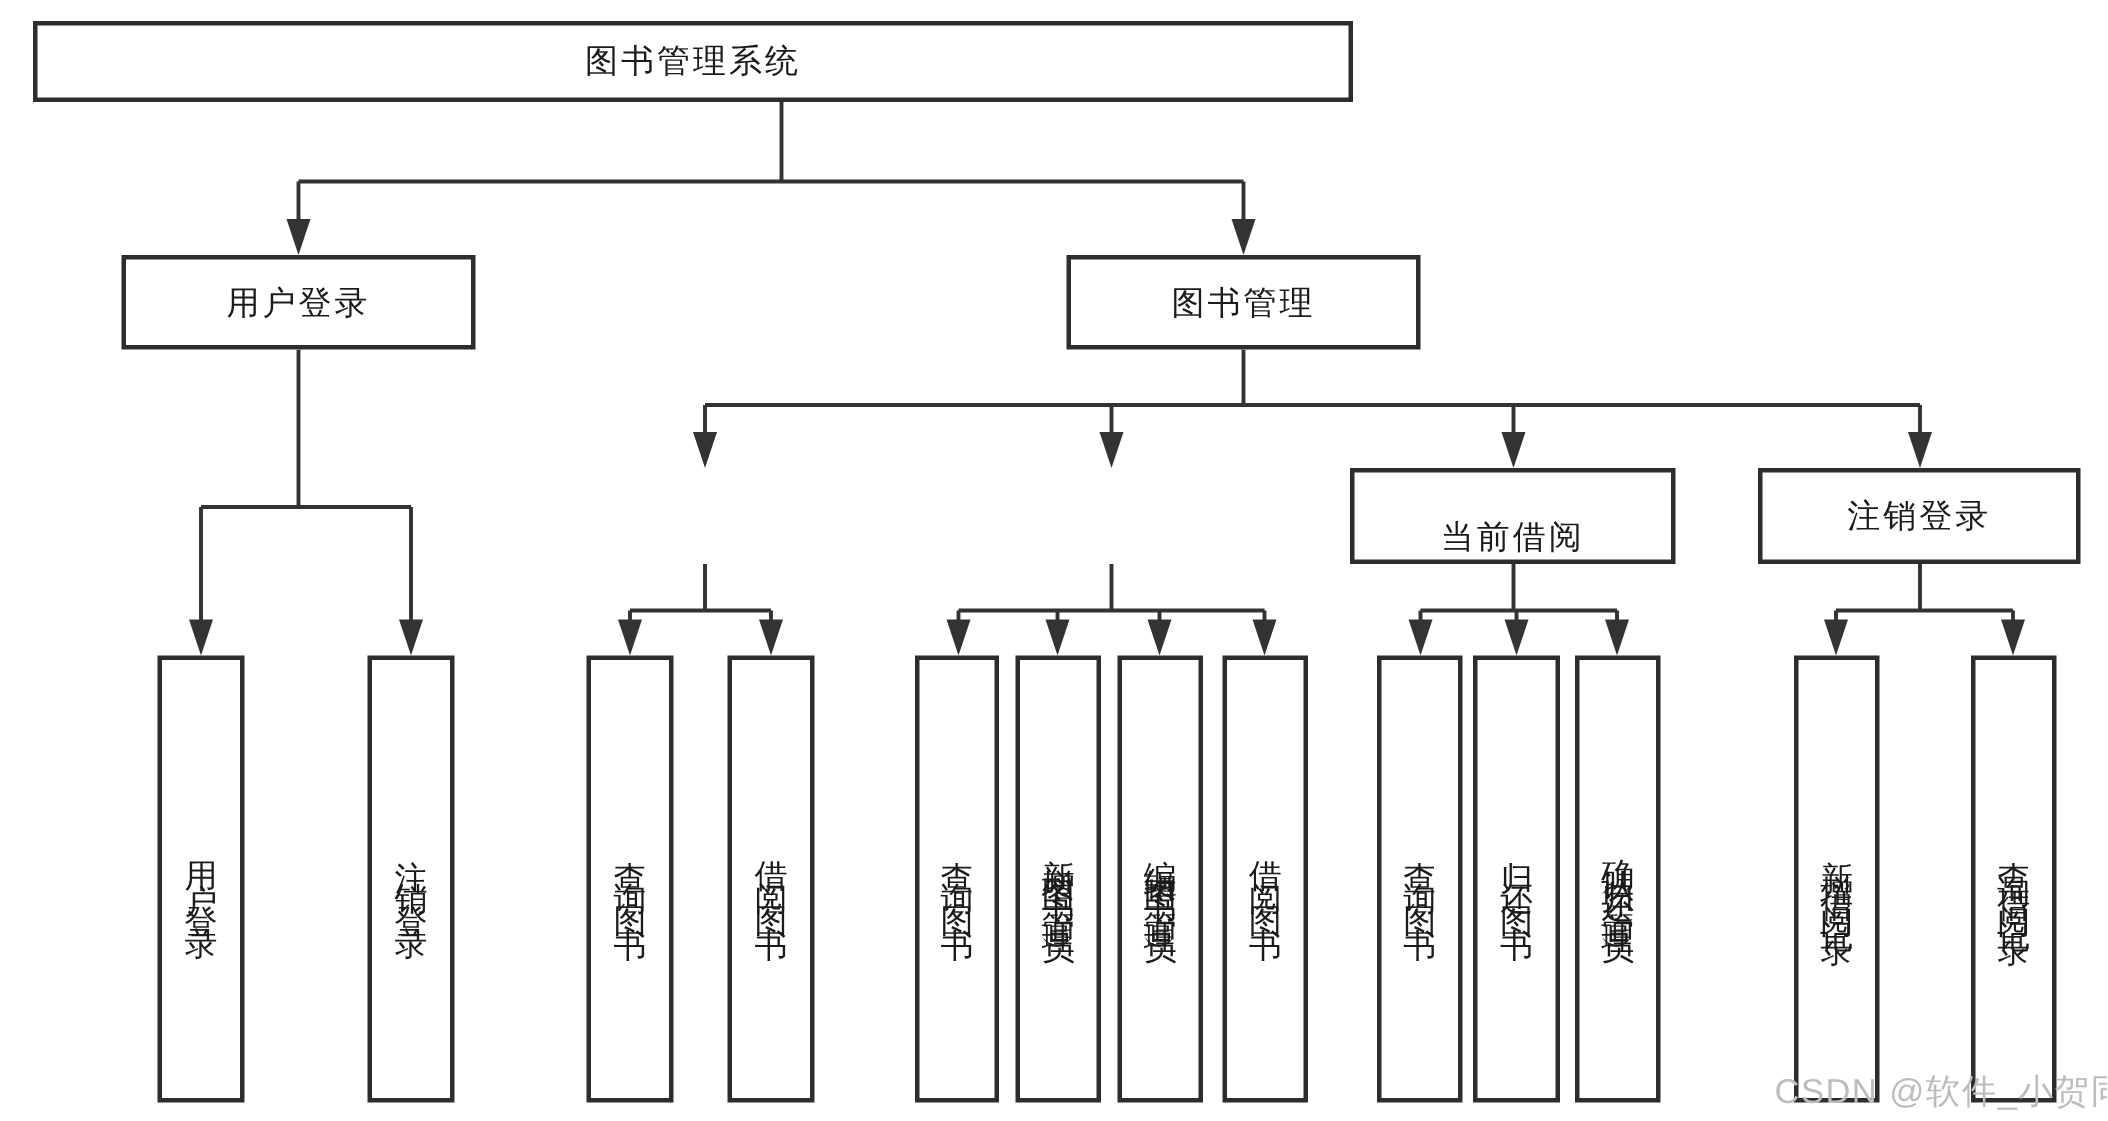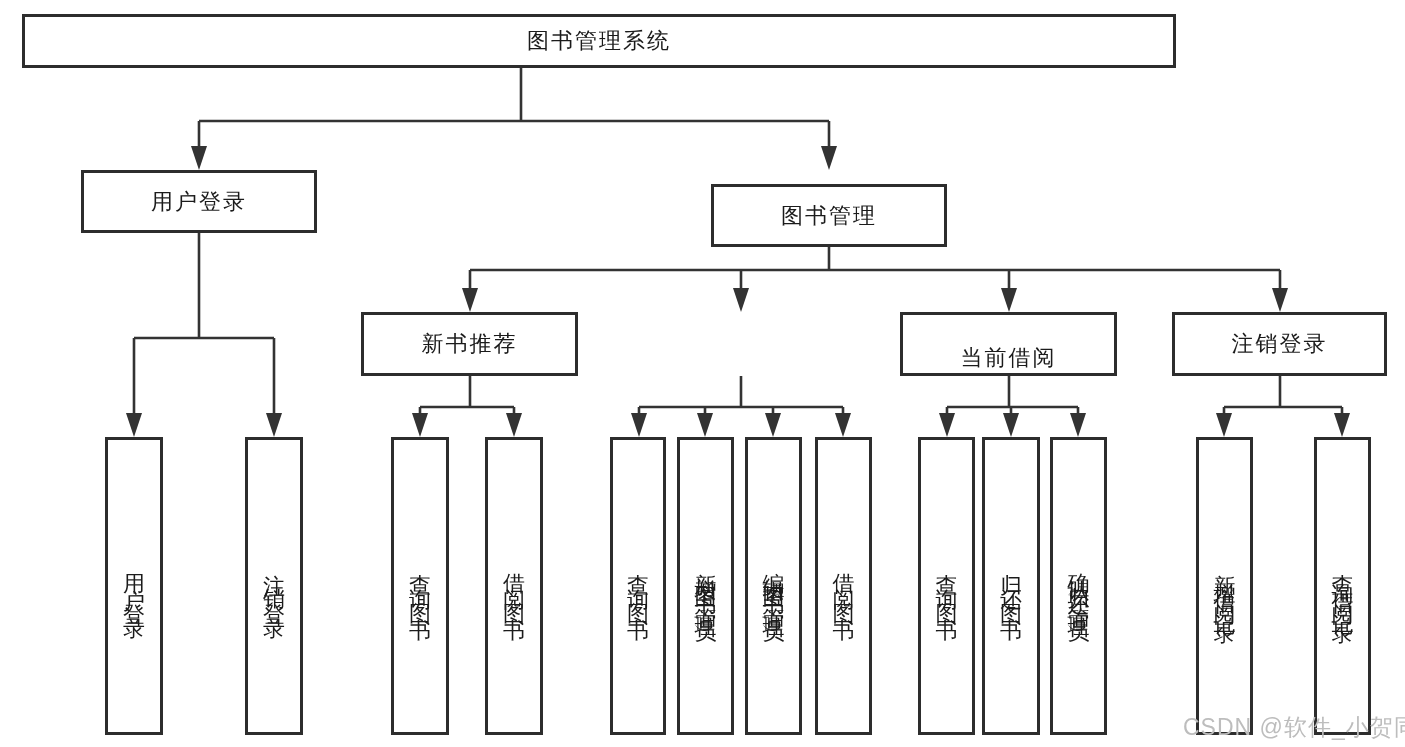--- a/index.html
+++ b/index.html
@@ -108,34 +108,31 @@
       <polygon points="765,413 781,413 773,437"></polygon>
       <polygon points="835,413 851,413 843,437"></polygon>
       <polygon points="939,413 955,413 947,437"></polygon>
       <polygon points="1003,413 1019,413 1011,437"></polygon>
       <polygon points="1070,413 1086,413 1078,437"></polygon>
       <polygon points="1216,413 1232,413 1224,437"></polygon>
       <polygon points="1334,413 1350,413 1342,437"></polygon>
     </g>
   </svg>
 
-  <div class="node" style="left:22px; top:14px; width:1154px; height:54px;">
+  <div class="node" style="left:22px; top:14px; width:880px; height:54px;">
     <span>图书管理系统</span>
   </div>
 
   <div class="node" style="left:81px; top:170px; width:236px; height:63px;">
     <span>用户登录</span>
   </div>
-  <div class="node" style="left:711px; top:170px; width:236px; height:63px;margin-top:14px;">
+  <div class="node" style="left:711px; top:170px; width:236px; height:63px;">
     <span>图书管理</span>
   </div>
 
-  <div class="node" style="left:361px; top:312px; width:217px; height:64px;">
-    <span>新书推荐</span>
-  </div>
   <div class="node" style="left:900px; top:312px; width:217px; height:64px;align-items:flex-end;">
     <span>当前借阅</span>
   </div>
   <div class="node" style="left:1172px; top:312px; width:215px; height:64px;">
     <span>注销登录</span>
   </div>
 
   <div class="leaf short" style="left:105px;">
     <span class="vtext">用户登录</span>
   </div>

